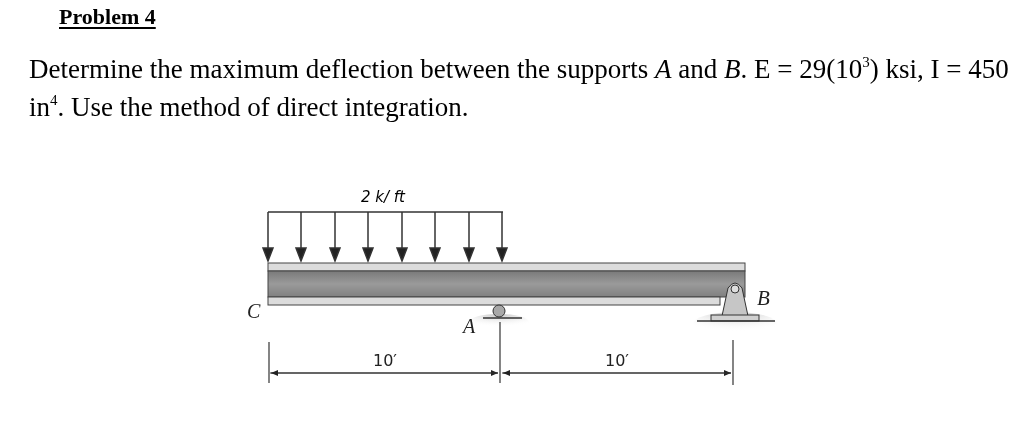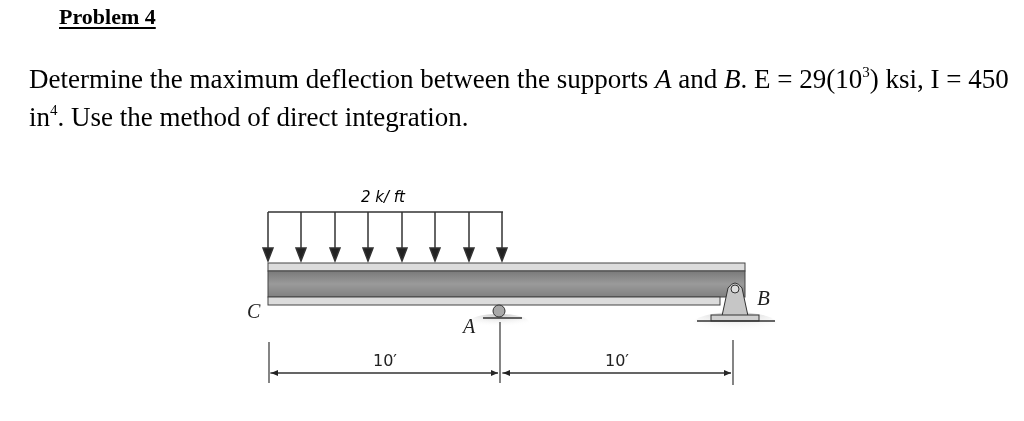--- a/index.html
+++ b/index.html
@@ -1,20 +1,20 @@
 <!DOCTYPE html>
 <html><head>
   <meta charset="utf-8">
   <style>
     html, body { margin: 0; padding: 0; background: #ffffff; }
     body { width: 1024px; height: 421px; position: relative; overflow: hidden;
            font-family: "Liberation Serif", serif; color: #000; }
     .title { position: absolute; left: 29px; top: 4px; font-size: 22px; font-weight: bold;
              text-decoration: underline; text-decoration-thickness: 2px; text-underline-offset: 3px; margin-left: 30px; }
-    .para { position: absolute; left: 29px; top: 60px; width: 980px; font-size: 27px; line-height: 38px; }
+    .para { position: absolute; left: 29px; top: 50px; width: 980px; font-size: 27px; line-height: 38px; }
     .para i { font-style: italic; }
     sup { font-size: 15px; vertical-align: 11px; line-height: 0; }
     .fig { position: absolute; left: 0; top: 0; }
     .svgtext { font-family: "DejaVu Sans", sans-serif; }
   </style>
 </head>
 <body>
 
 <div class="title">Problem 4</div>
 

